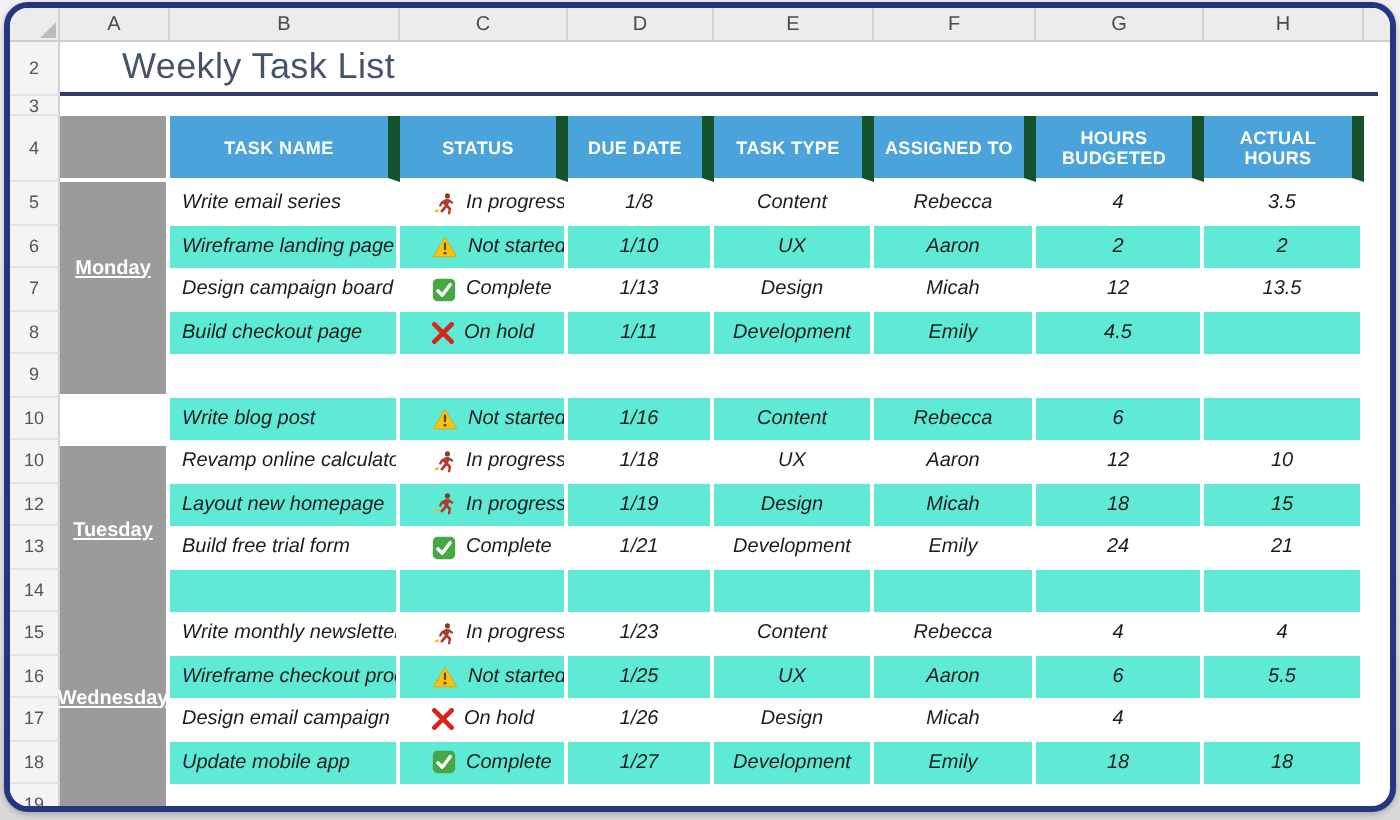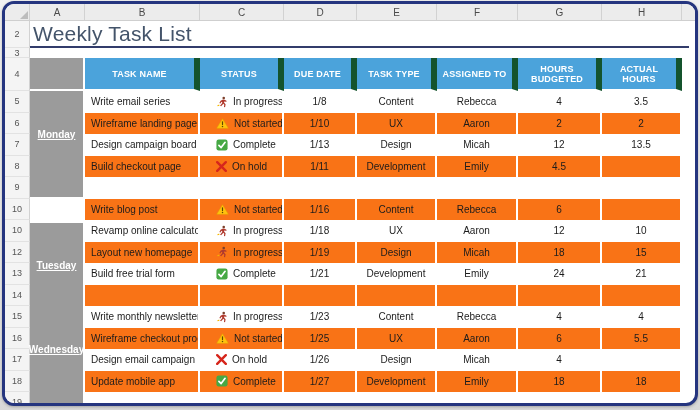--- a/index.html
+++ b/index.html
@@ -33,39 +33,39 @@
     font-size:9px; color:#555; background:#f4f4f4;
     border-right:1px solid #d2d2d2; border-bottom:1px solid #e2e2e2;
     overflow:hidden; }
   .gh-title{height:27px}.gh-sp{height:10px}.gh-hdr{height:33px}.gh-data{height:21.5px}
 
   .content { flex:1; display:flex; flex-direction:column; }
 
   
   .title-row { height:27px; display:flex; align-items:center;
     border-bottom:2px solid #323c6b; margin-right:6px; }
-  .title { font-size:21px; color:#44546a; padding-left:3px; letter-spacing:.2px; }
+  .title { font-size:18px; color:#44546a; padding-left:3px; letter-spacing:.2px;margin-left:28px; }
   .sprow { height:10px; }
 
   
   .hrow { height:33px; display:flex; }
   .daycap { width:55px; background:#9b9b9b;
     border-right:2px solid #fff; border-bottom:2px solid #fff; }
   .hcell { display:flex; align-items:center; justify-content:center;
     background:#4ba3db; color:#fff; font-weight:bold; font-size:9px;
     letter-spacing:.2px; text-align:center;
     border-right:6px solid #14532d; border-bottom:2px solid #fff; }
 
   
   .rows { position:relative; flex:1; }
-  .row { display:flex; height:21.5px; padding-left:55px; }
+  .row { display:flex; height:21.5px; padding-left:55px;font-style:italic; }
   .cell { display:flex; align-items:center; justify-content:center;
     font-size:10px; color:#1c1c1c; border-right:2px solid #fff;
     overflow:hidden; white-space:nowrap; }
-  .row.g .cell { background:#f97316; }
+  .row.g .cell { background:#5eead4; }
   .c-task { justify-content:flex-start; padding-left:6px; }
   .c-status { justify-content:flex-start; padding-left:16px; }
   .sicon { display:inline-flex; align-items:center; margin-right:5px; }
   .sicon svg { display:block; }
 
   
   .dayblk { position:absolute; left:0; width:55px; background:#9b9b9b;
     border-right:2px solid #fff; }
   .d0 { top:0; height:105.5px; }
   .d1 { top:107.5px; height:105.5px;margin-top:24px; }

